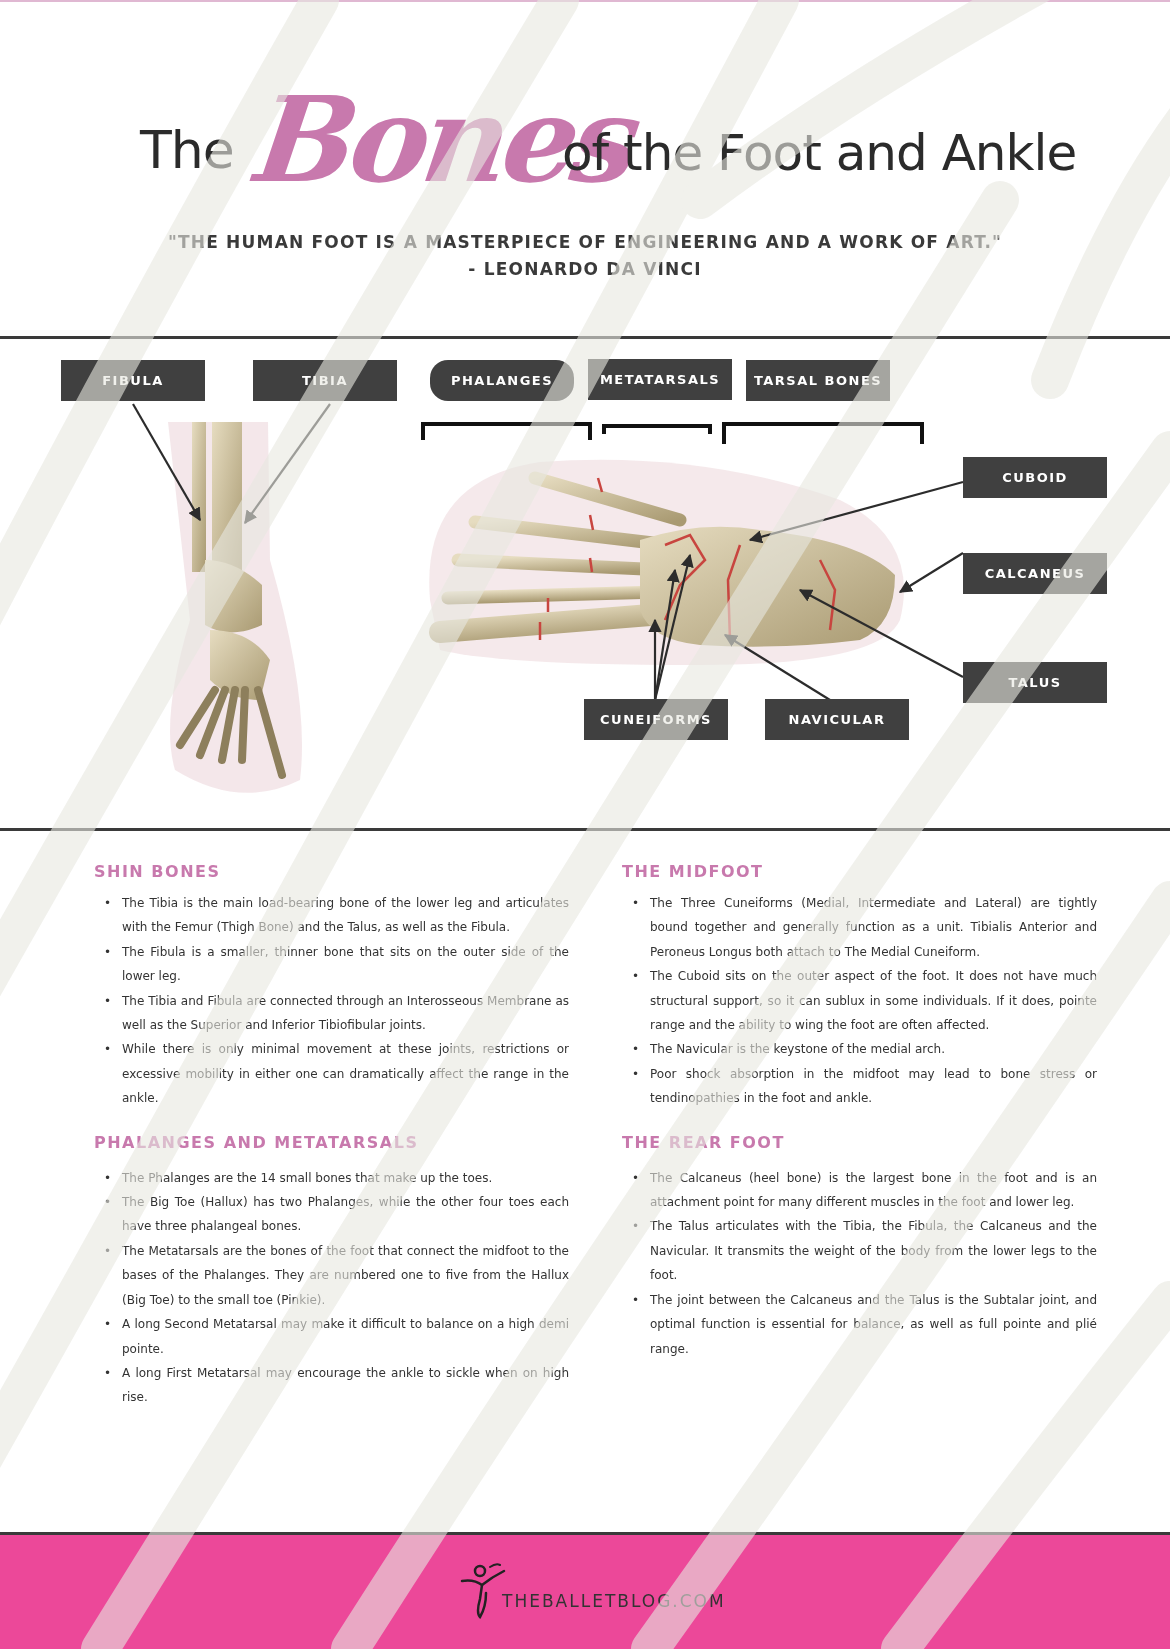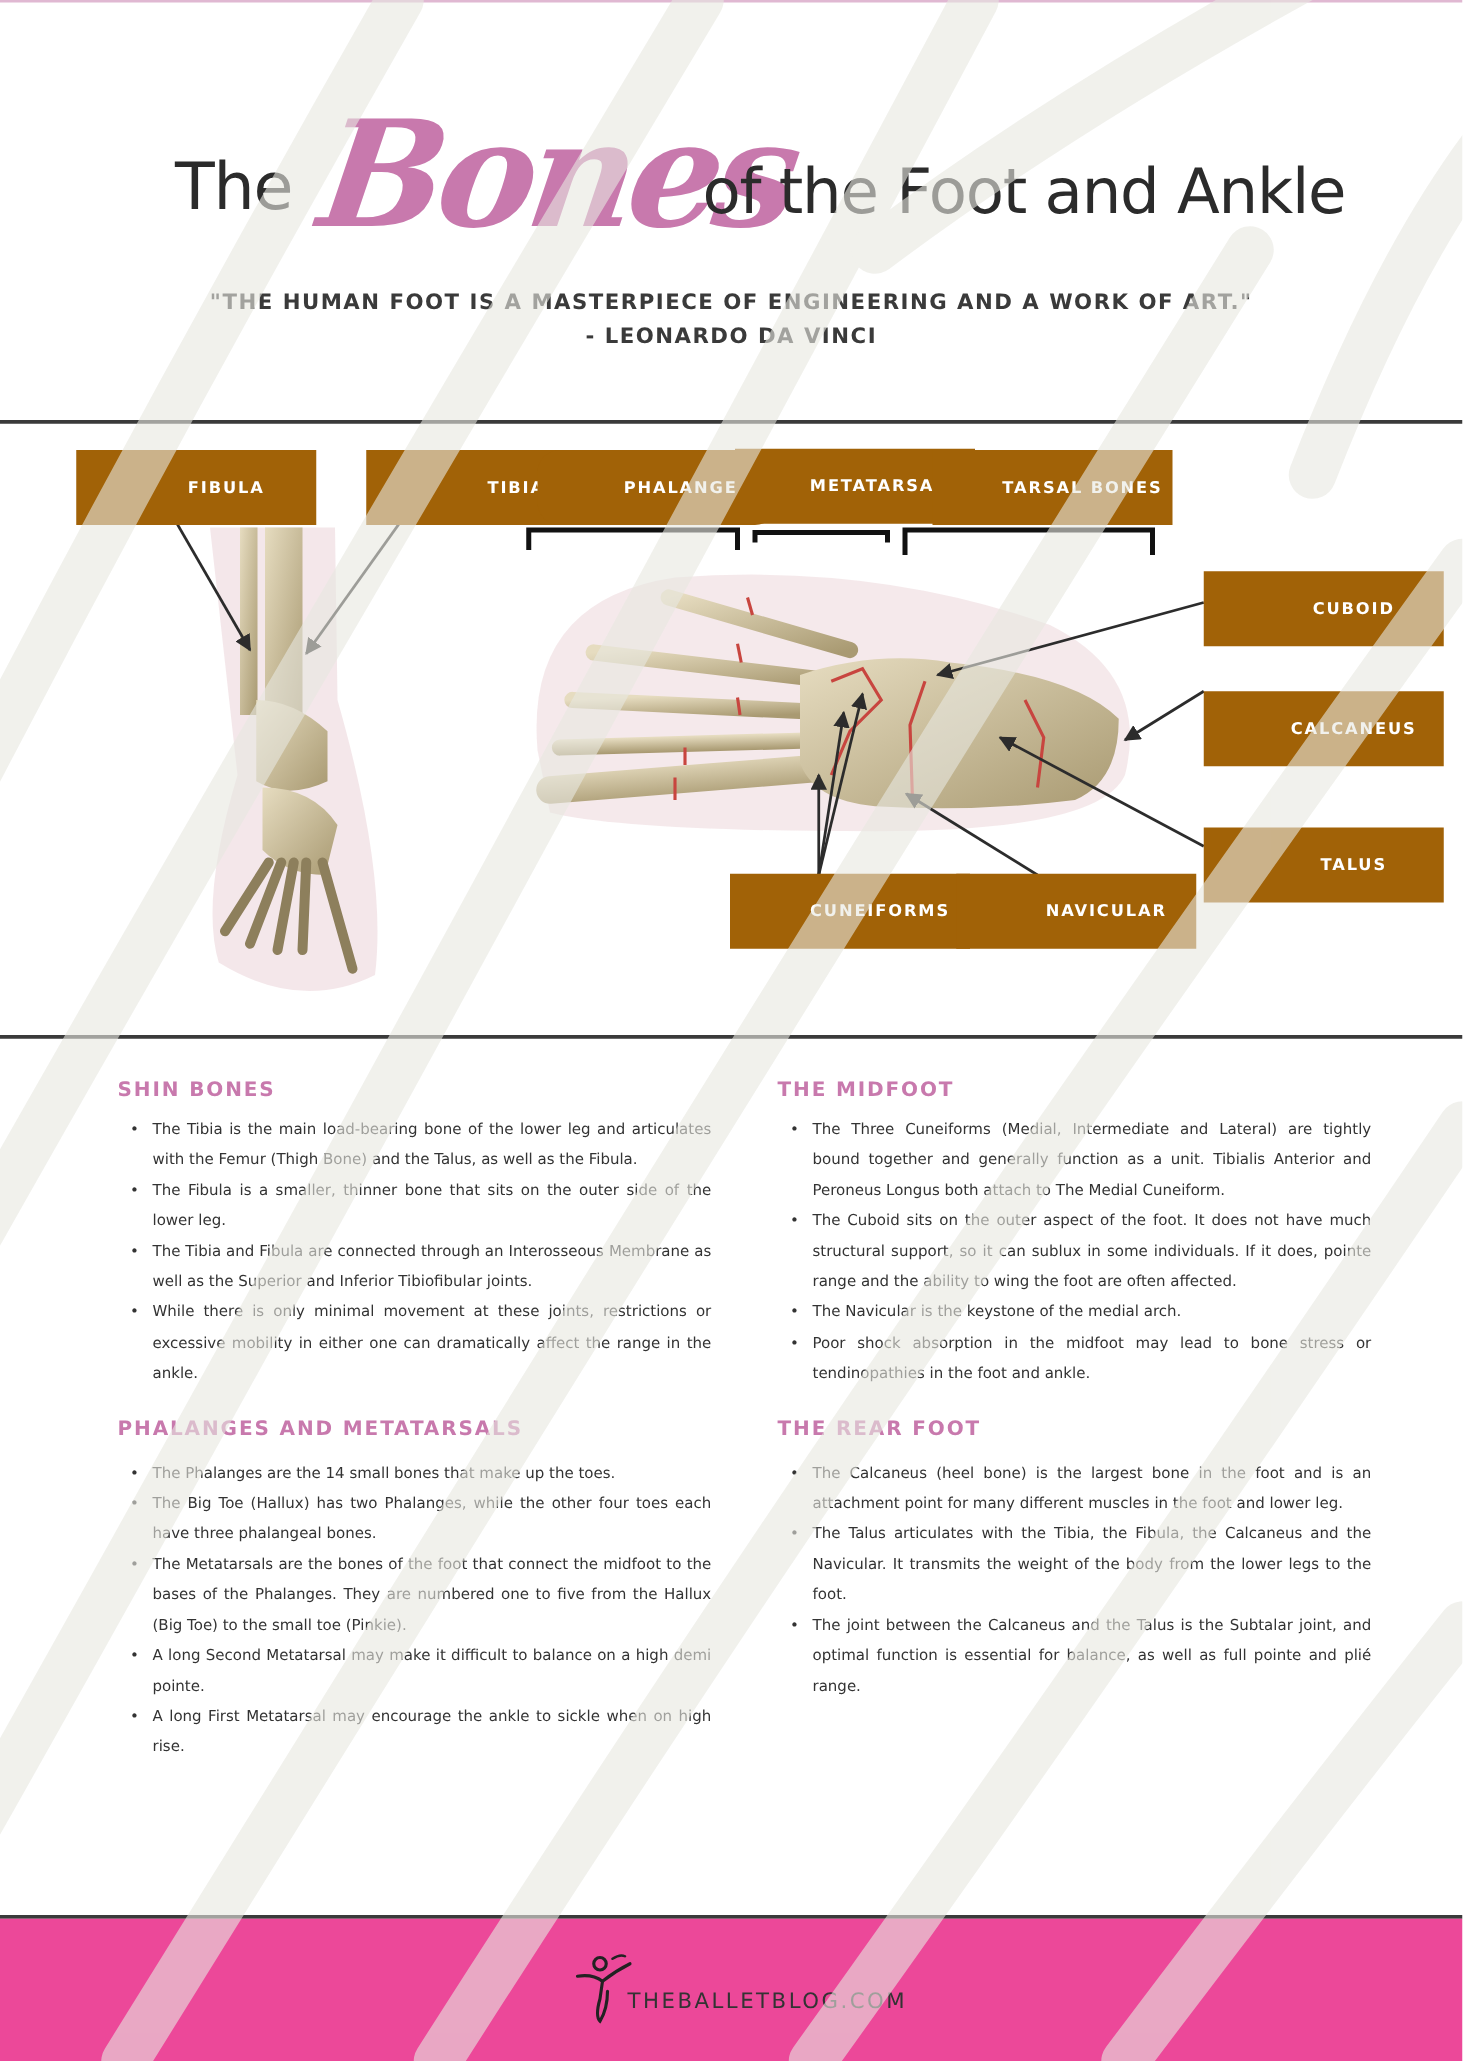--- a/index.html
+++ b/index.html
@@ -20,21 +20,21 @@
     .quote { position: absolute; left: 0; width: 1170px; text-align: center; font-family: "DejaVu Sans", sans-serif; font-weight: bold; font-size: 17px; letter-spacing: 1.2px; color: #3a3a3a; }
     .quote.l1 { top: 232px; }
     .quote.l2 { top: 259px; }
 
     .rule { position: absolute; left: 0; width: 1170px; height: 3px; background: #3a3a3a; }
     .rule.r1 { top: 336px; }
     .rule.r2 { top: 828px; }
     .rule.r3 { top: 1532px; }
 
     
-    .lbl { position: absolute; background: #a16207; color: #ffffff; font-family: "DejaVu Sans", sans-serif; font-size: 13px; letter-spacing: 1.5px; font-weight: bold; display: flex; align-items: center; justify-content: center; height: 60px; padding-left: 48px; }
+    .lbl { position: absolute; background: #404040; color: #ffffff; font-family: "DejaVu Sans", sans-serif; font-size: 13px; letter-spacing: 1.5px; font-weight: bold; display: flex; align-items: center; justify-content: center; height: 41px; }
 
     
     .diagram { position: absolute; left: 0; top: 340px; width: 1170px; height: 488px; }
     .diagram svg { position: absolute; left: 0; top: 0; }
 
     
     .col { position: absolute; width: 475px; }
     .col.left { left: 94px; }
     .col.right { left: 622px; }
     .sec-title { font-family: "DejaVu Sans", sans-serif; font-weight: bold; color: #c879ad; font-size: 16px; letter-spacing: 1.5px; margin: 0 0 10px 0; }
@@ -124,21 +124,21 @@
       <line x1="963" y1="553" x2="900" y2="592"></line>
       <line x1="963" y1="677" x2="800" y2="590"></line>
       <line x1="655" y1="700" x2="655" y2="620"></line>
       <line x1="655" y1="700" x2="675" y2="570"></line>
       <line x1="655" y1="700" x2="690" y2="555"></line>
       <line x1="830" y1="700" x2="725" y2="635"></line>
     </g>
   </svg>
 
   <div class="lbl" style="left:61px; top:20px; width:144px;">FIBULA</div>
-  <div class="lbl" style="left:253px; top:20px; width:144px;margin-left:40px;">TIBIA</div>
+  <div class="lbl" style="left:253px; top:20px; width:144px;">TIBIA</div>
   <div class="lbl" style="left:430px; top:20px; width:144px;border-radius:18px;">PHALANGES</div>
   <div class="lbl" style="left:588px; top:19px; width:144px;">METATARSALS</div>
   <div class="lbl" style="left:746px; top:20px; width:144px;">TARSAL BONES</div>
   <div class="lbl" style="left:963px; top:117px; width:144px;">CUBOID</div>
   <div class="lbl" style="left:963px; top:213px; width:144px;">CALCANEUS</div>
   <div class="lbl" style="left:963px; top:322px; width:144px;">TALUS</div>
   <div class="lbl" style="left:584px; top:359px; width:144px;">CUNEIFORMS</div>
   <div class="lbl" style="left:765px; top:359px; width:144px;">NAVICULAR</div>
 </div>
 

